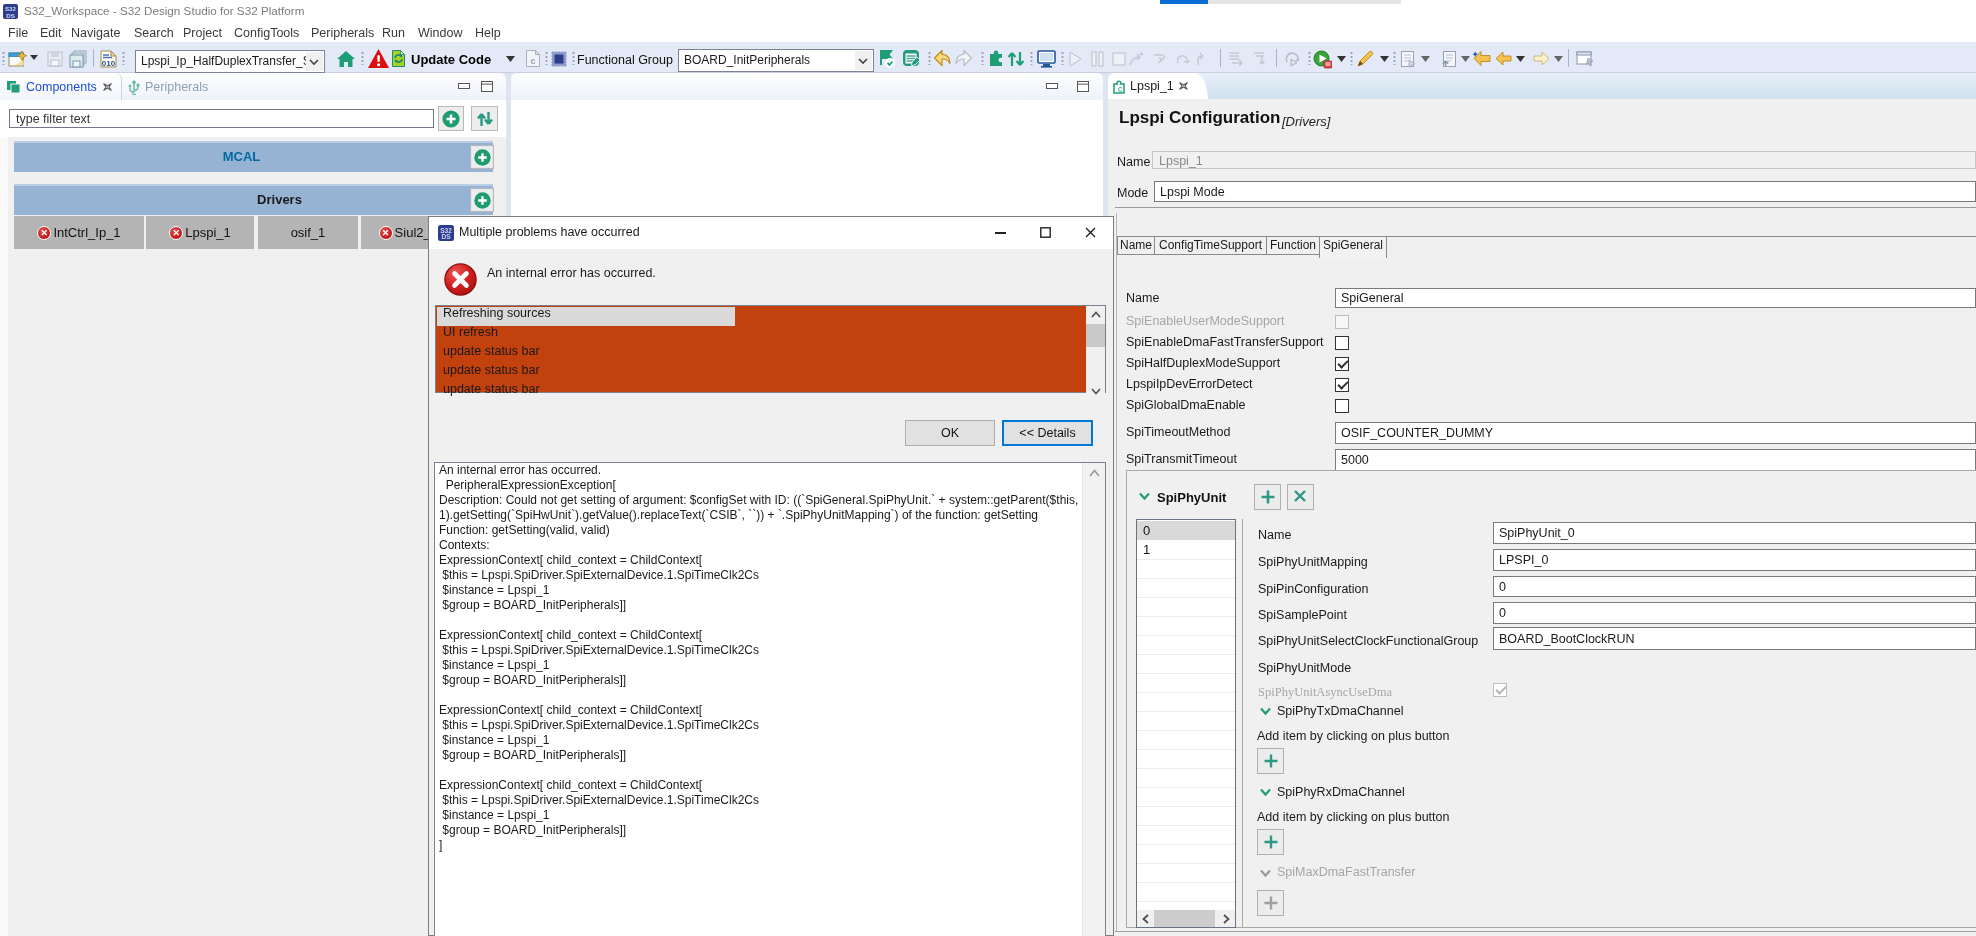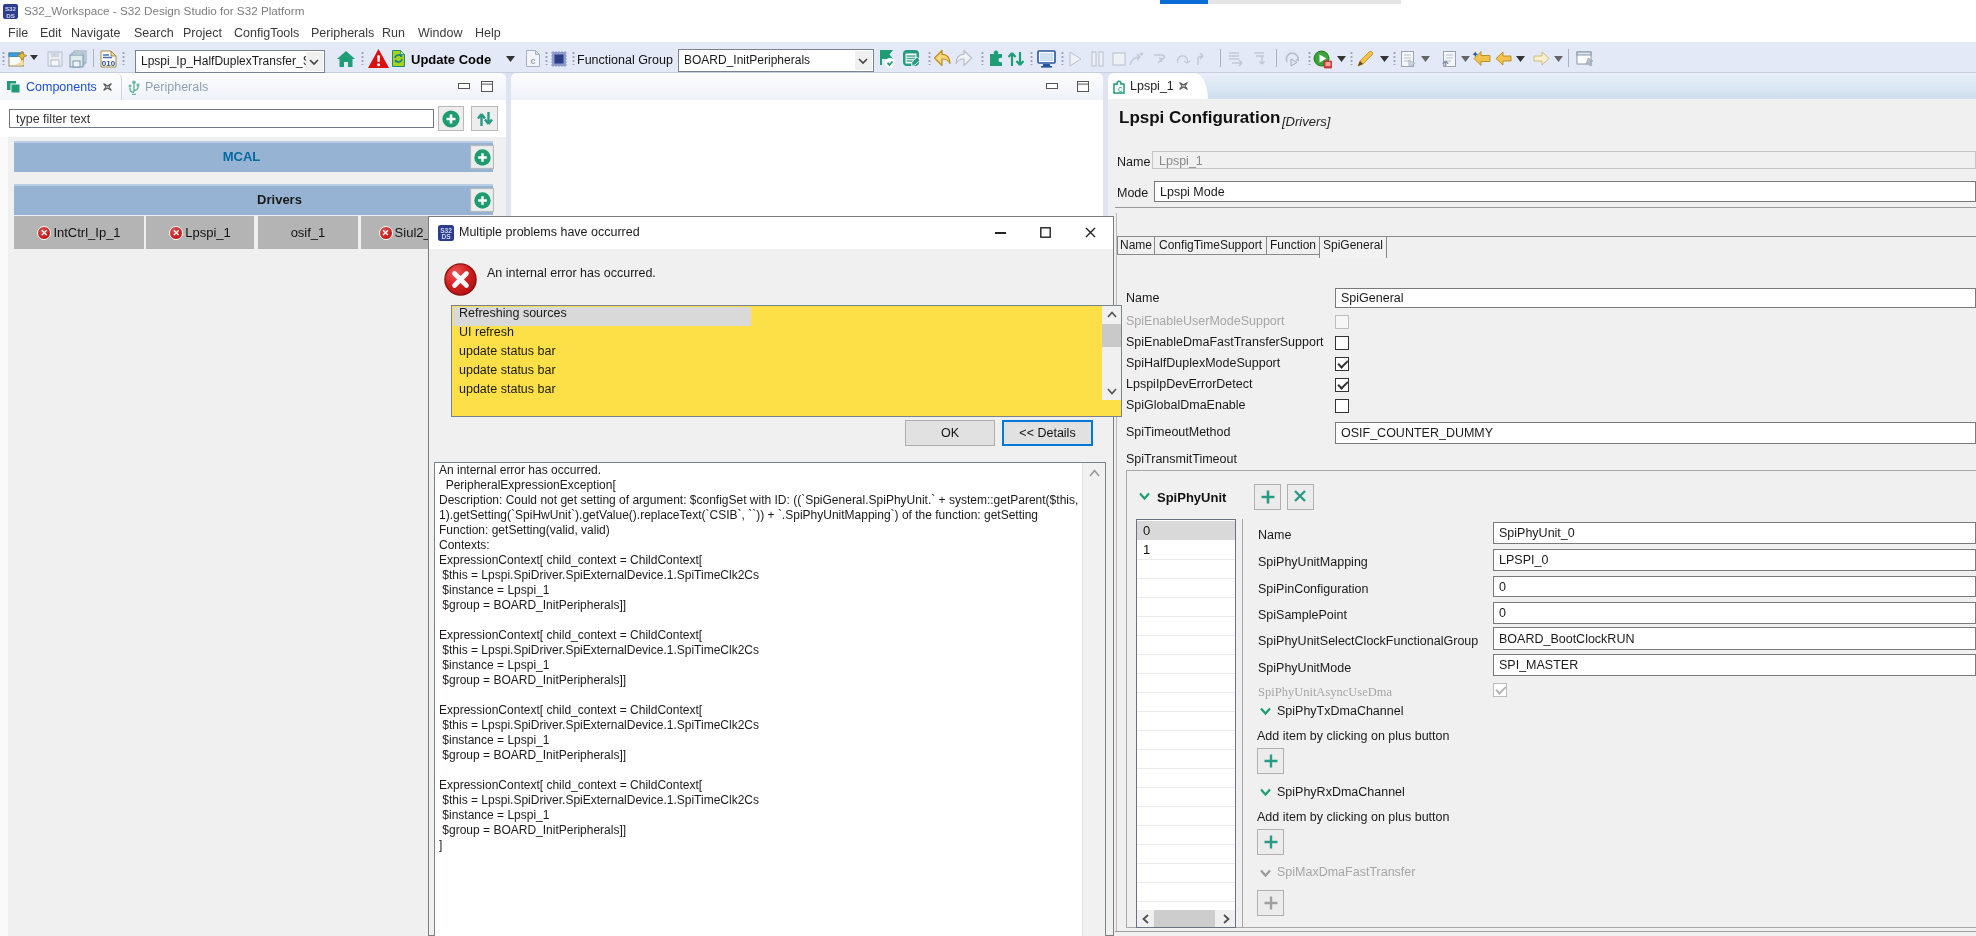--- a/index.html
+++ b/index.html
@@ -440,20 +440,21 @@
   <div class="cb" style="left:227px;top:263px;"></div>
   <div class="abs txt lbl" style="left:18px;top:283px;">SpiHalfDuplexModeSupport</div>
   <div class="cb ck" style="left:227px;top:284px;"></div>
   <div class="abs txt lbl" style="left:18px;top:304px;">LpspiIpDevErrorDetect</div>
   <div class="cb ck" style="left:227px;top:305px;"></div>
   <div class="abs txt lbl" style="left:18px;top:325px;">SpiGlobalDmaEnable</div>
   <div class="cb" style="left:227px;top:326px;"></div>
   <div class="abs txt lbl" style="left:18px;top:352px;">SpiTimeoutMethod</div>
   <input class="abs inp" style="left: 227px; top: 349px; width: 641px; height: 22px;" value="OSIF_COUNTER_DUMMY">
   <div class="abs txt lbl" style="left:18px;top:379px;">SpiTransmitTimeout</div>
+  <input class="abs inp" style="left: 227px; top: 376px; width: 641px; height: 22px;" value="5000">
 
   <div class="abs" style="left:18px;top:397px;width:850px;height:458px;border:1px solid #a8a8a8;border-right:none;background:#f0f0f0;"></div>
   <svg class="abs" style="left:31px;top:419px" width="11" height="9" viewBox="0 0 11 9">
         <path d="M1 1.5 l4.5 5 4.5-5" stroke="#1f9d74" stroke-width="2.2" fill="none"></path>
       </svg>
   <div class="abs txt" style="left:49px;top:417px;font-size:13px;font-weight:bold;color:#111;">SpiPhyUnit</div>
   <div class="pbtn" style="left:146px;top:411px;">
         <svg width="16" height="16" viewBox="0 0 16 16">
           <path d="M8 1.5 v13 M1.5 8 h13" stroke="#2a9a85" stroke-width="2.6"></path>
         </svg>
@@ -505,21 +506,20 @@
   <input class="abs inp" style="left: 385px; top: 449px; width: 483px; height: 22px;" value="SpiPhyUnit_0">
   <div class="abs txt lbl" style="left:150px;top:482px;">SpiPhyUnitMapping</div>
   <input class="abs inp" style="left: 385px; top: 476px; width: 483px; height: 22px;" value="LPSPI_0">
   <div class="abs txt lbl" style="left:150px;top:509px;">SpiPinConfiguration</div>
   <input class="abs inp" style="left: 385px; top: 503px; width: 483px; height: 21px;" value="0">
   <div class="abs txt lbl" style="left:150px;top:535px;">SpiSamplePoint</div>
   <input class="abs inp" style="left: 385px; top: 529px; width: 483px; height: 22px;" value="0">
   <div class="abs txt lbl" style="left:150px;top:561px;">SpiPhyUnitSelectClockFunctionalGroup</div>
   <input class="abs inp" style="left: 385px; top: 554px; width: 483px; height: 23px;" value="BOARD_BootClockRUN">
   <div class="abs txt lbl" style="left:150px;top:588px;">SpiPhyUnitMode</div>
-  <input class="abs inp" style="left: 385px; top: 581px; width: 483px; height: 22px;" value="SPI_MASTER">
   <div class="abs txt lbl dis" style="left:150px;top:612px;font-family:Liberation Serif, serif;">SpiPhyUnitAsyncUseDma</div>
   <div class="cb ckd" style="left:385px;top:610px;"></div>
   <svg class="abs" style="left:152px;top:634px" width="11" height="9" viewBox="0 0 11 9">
         <path d="M1 1.5 l4.5 5 4.5-5" stroke="#1f9d74" stroke-width="2.2" fill="none"></path>
       </svg>
   <div class="abs txt" style="left:169px;top:631px;font-size:12.5px;color:#1a1a1a;">SpiPhyTxDmaChannel</div>
   <div class="abs txt lbl" style="left:149px;top:656px;">Add item by clicking on plus button</div>
   <div class="pbtn" style="left:149px;top:675px;">
         <svg width="16" height="16" viewBox="0 0 16 16">
           <path d="M8 1.5 v13 M1.5 8 h13" stroke="#2a9a85" stroke-width="2.4"></path>
@@ -570,21 +570,21 @@
       <stop offset="0" stop-color="#ee5a5a"></stop>
             <stop offset="55%" stop-color="#d42020"></stop>
             <stop offset="100%" stop-color="#b01212"></stop>
     </radialGradient>
         </defs>
     <circle cx="16.5" cy="16.5" r="15.6" fill="url(#rg)" stroke="#8c0e0e" stroke-width="1.3"></circle>
     <path d="M10.5 10.5 L22.5 22.5 M22.5 10.5 L10.5 22.5" stroke="#fff" stroke-width="4.6" stroke-linecap="round"></path>
   </svg>
   <div class="abs txt" style="left:58px;top:49px;font-size:12.5px;color:#1a1a1a;">An internal error has occurred.</div>
 
-  <div class="abs" style="left:6px;top:88px;width:671px;height:112px;background:#fde047;border:1px solid #7a828e;margin-left:16px;">
+  <div class="abs" style="left:6px;top:88px;width:671px;height:88px;background:#c2410c;border:1px solid #7a828e;">
     <div class="abs" style="left:1px;top:1px;width:298px;height:19px;background:#d9d9d9;"></div>
     <div class="abs txt dtl" style="left:7px;top:0px;">Refreshing sources</div>
     <div class="abs txt dtl" style="left:7px;top:19px;">UI refresh</div>
     <div class="abs txt dtl" style="left:7px;top:38px;">update status bar</div>
     <div class="abs txt dtl" style="left:7px;top:57px;">update status bar</div>
     <div class="abs txt dtl" style="left:7px;top:76px;">update status bar</div>
 
     <div class="abs" style="right:0;top:0;width:19px;height:94px;background:#f0f0f0;">
       <svg style="position:absolute;left:5px;top:5px" width="10" height="7" viewBox="0 0 10 7">
             <path d="M1 6 L5 1.5 L9 6" stroke="#505050" stroke-width="1.6" fill="none"></path>

